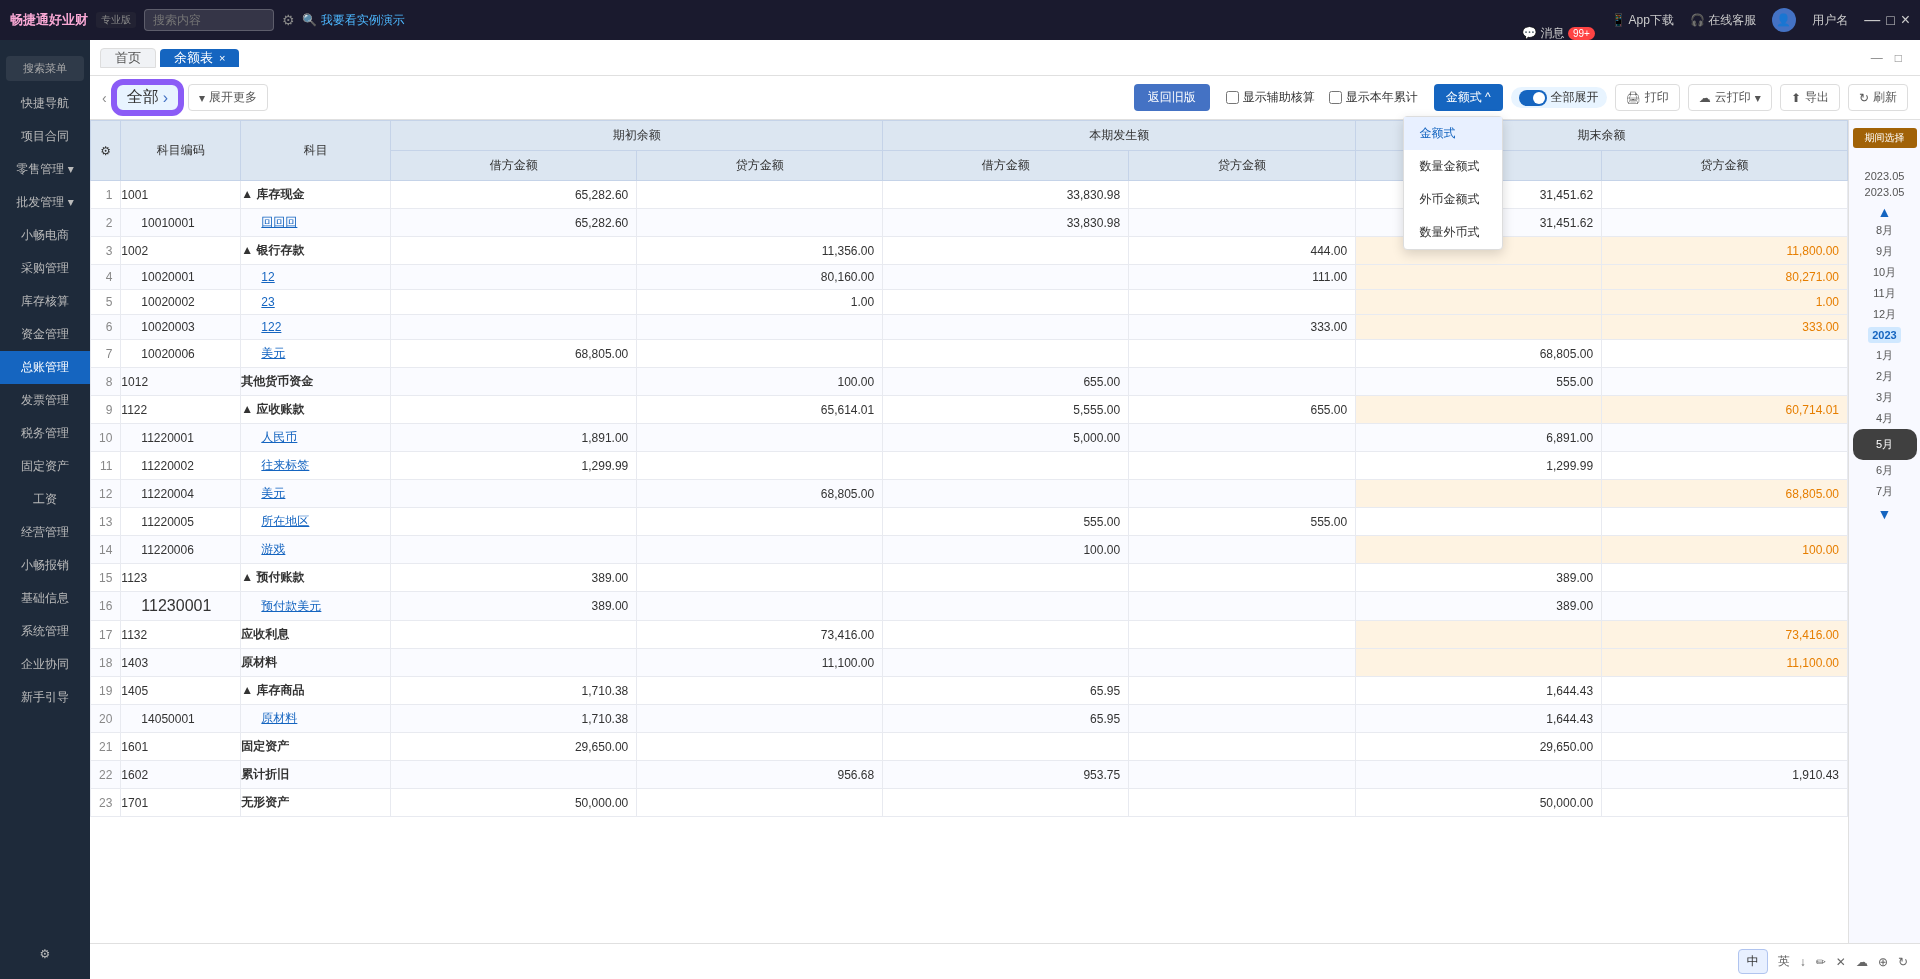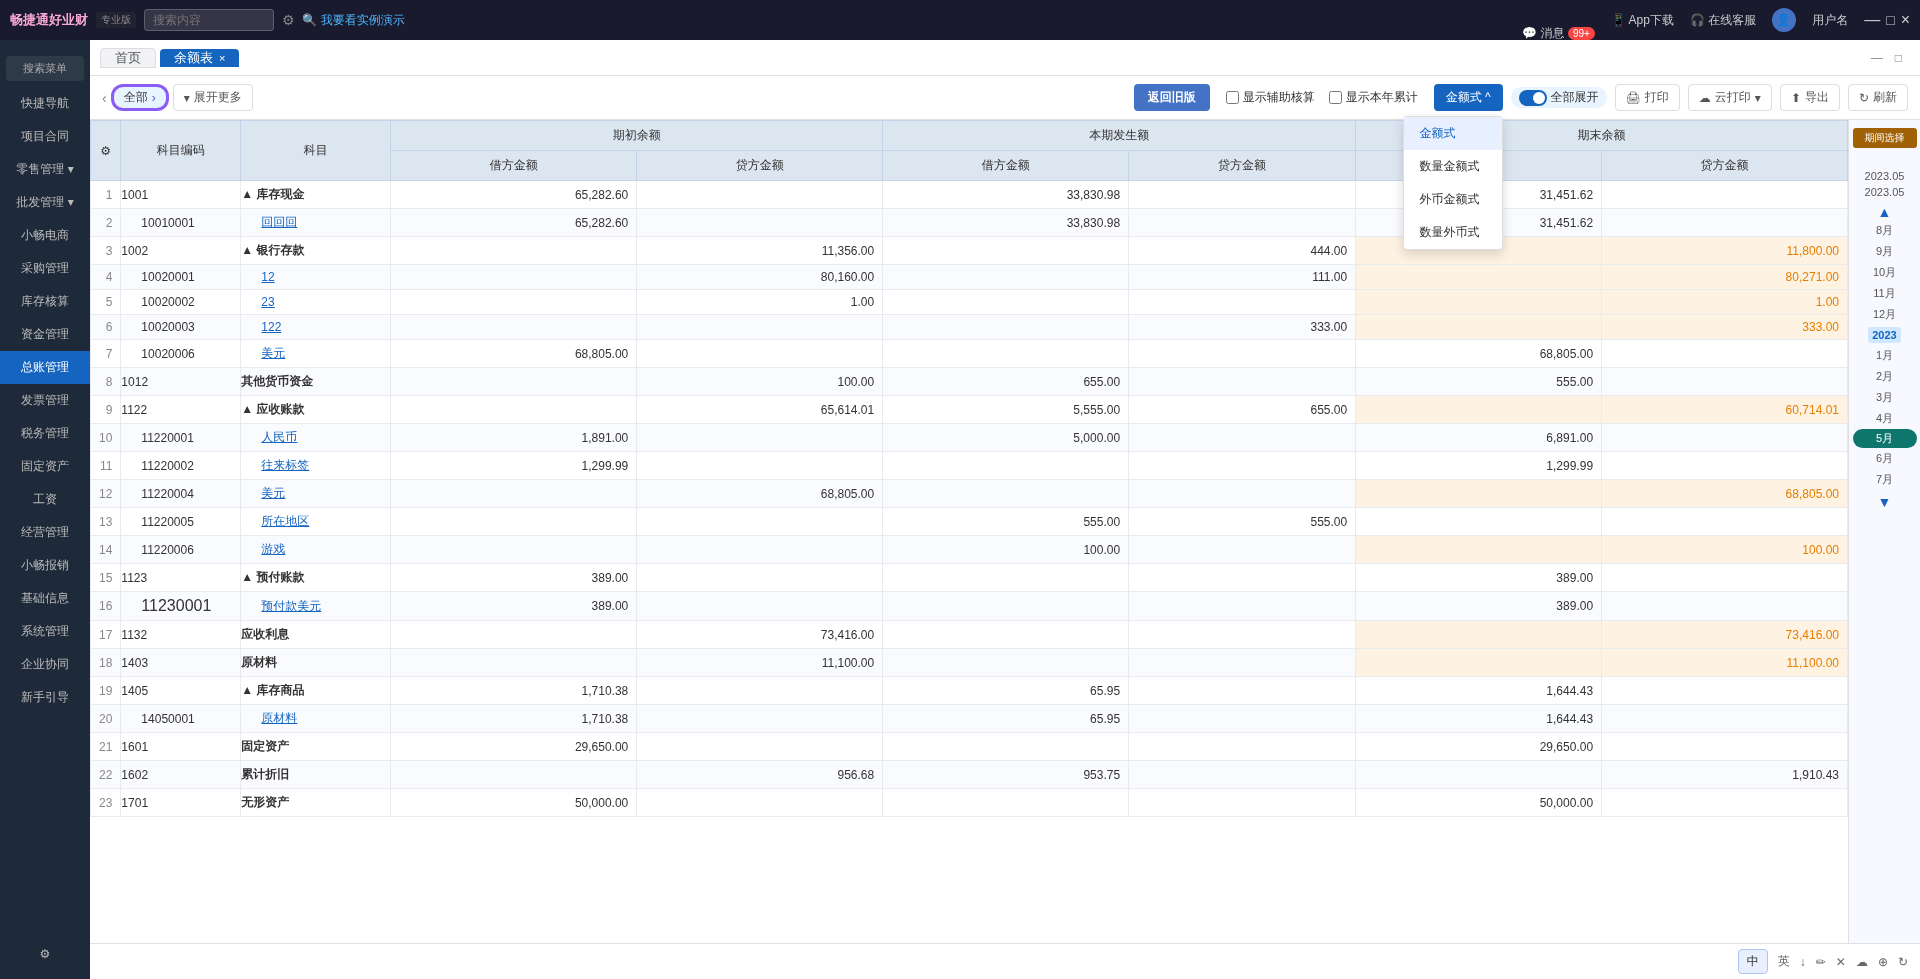--- a/index.html
+++ b/index.html
@@ -28,24 +28,24 @@
     
     .tabs-bar { height: 36px; background: #fff; border-bottom: 1px solid #e0e0e0; display: flex; align-items: center; padding: 0 10px; gap: 4px; }
     .tab { padding: 0 14px; border-radius: 4px 4px 0 0; cursor: pointer; font-size: 13px; display: flex; align-items: center; gap: 6px; }
     .tab.active { background: #1565c0; color: #fff; }
     .tab.inactive { background: #f0f2f5; color: #555; border: 1px solid #ddd; }
     .tab-close { font-size: 11px; cursor: pointer; }
     
     
     .toolbar { height: 44px; background: #fff; border-bottom: 1px solid #e0e0e0; display: flex; align-items: center; padding: 0 12px; gap: 8px; }
     .breadcrumb-area { display: flex; align-items: center; gap: 4px; margin-right: 8px; }
-    .breadcrumb-tag { background: #e8f4ff; border: 3px solid #8b5cf6; border-radius: 12px; padding: 2px 10px; font-size: 12px; color: #333; display: flex; align-items: center; gap: 4px; }
+    .breadcrumb-tag { background: #e8f4ff; border: 6px solid #8b5cf6; border-radius: 12px; padding: 2px 10px; font-size: 16px; color: #333; display: flex; align-items: center; gap: 4px; }
     .btn-expand { background: #fff; border: 1px solid #ddd; border-radius: 4px; padding: 4px 10px; cursor: pointer; font-size: 12px; color: #555; display: flex; align-items: center; gap: 4px; }
     .spacer { flex: 1; }
-    .btn-back { background: #4472c4; color: #fff; border: none; border-radius: 4px; padding: 5px 14px; cursor: pointer; font-size: 12px; font-weight: bold; }
+    .btn-back { background: #4472c4; color: #fff; border: none; border-radius: 4px; padding: 5px 14px; cursor: pointer; font-size: 12px; }
     .checkbox-group { display: flex; align-items: center; gap: 14px; margin: 0 8px; }
     .checkbox-item { display: flex; align-items: center; gap: 4px; font-size: 12px; cursor: pointer; }
     .btn-mode { background: #1565c0; color: #fff; border: none; border-radius: 4px; padding: 5px 12px; cursor: pointer; font-size: 12px; display: flex; align-items: center; gap: 4px; position: relative; }
     .btn-mode-dropdown { position: absolute; top: 32px; right: 0; background: #fff; border: 1px solid #ddd; border-radius: 4px; box-shadow: 0 4px 12px rgba(0,0,0,0.15); z-index: 1000; min-width: 100px; }
     .btn-mode-item { padding: 8px 16px; cursor: pointer; font-size: 12px; color: #333; white-space: nowrap; }
     .btn-mode-item:hover, .btn-mode-item.selected { background: #e8f0ff; color: #1565c0; }
     .toggle-all { display: flex; align-items: center; background: #e8f4ff; border-radius: 20px; padding: 2px 8px; font-size: 12px; gap: 4px; cursor: pointer; }
     .toggle-switch { width: 28px; height: 16px; background: #1565c0; border-radius: 8px; position: relative; }
     .toggle-knob { width: 12px; height: 12px; background: #fff; border-radius: 50%; position: absolute; top: 2px; right: 2px; }
     .action-btn { background: #fff; border: 1px solid #ddd; border-radius: 4px; padding: 4px 10px; cursor: pointer; font-size: 12px; color: #555; display: flex; align-items: center; gap: 4px; }
@@ -59,21 +59,21 @@
     .td-right { text-align: right; }
     .td-left { text-align: left; }
     .highlighted { background: #fef3e2 !important; color: #e67e00; font-weight: 500; }
     .bold-text { font-weight: bold; }
     .underline-text { text-decoration: underline; color: #1565c0; cursor: pointer; }
     .row-num { color: #888; }
     
     
     .right-panel { width: 72px; background: #f8f9ff; border-left: 1px solid #e0e0e0; display: flex; flex-direction: column; align-items: center; padding: 8px 0; }
     .period-item { font-size: 11px; color: #555; cursor: pointer; text-align: center; padding: 3px 0; width: 64px; }
-    .period-item.active { background: #0f766e; color: #fff; border-radius: 10px; padding: 2px 8px; }
+    .period-item.active { background: #404040; color: #fff; border-radius: 10px; padding: 8px 8px; }
     .nav-arrow { cursor: pointer; color: #1565c0; font-size: 14px; text-align: center; }
     
     
     .bottom-bar { height: 36px; background: #fff; border-top: 1px solid #e0e0e0; display: flex; align-items: center; justify-content: flex-end; padding: 0 12px; gap: 10px; }
     
     
     .win-controls { display: flex; align-items: center; gap: 6px; }
     
     .table-wrapper { flex: 1; overflow: hidden; display: flex; flex-direction: column; }
 

